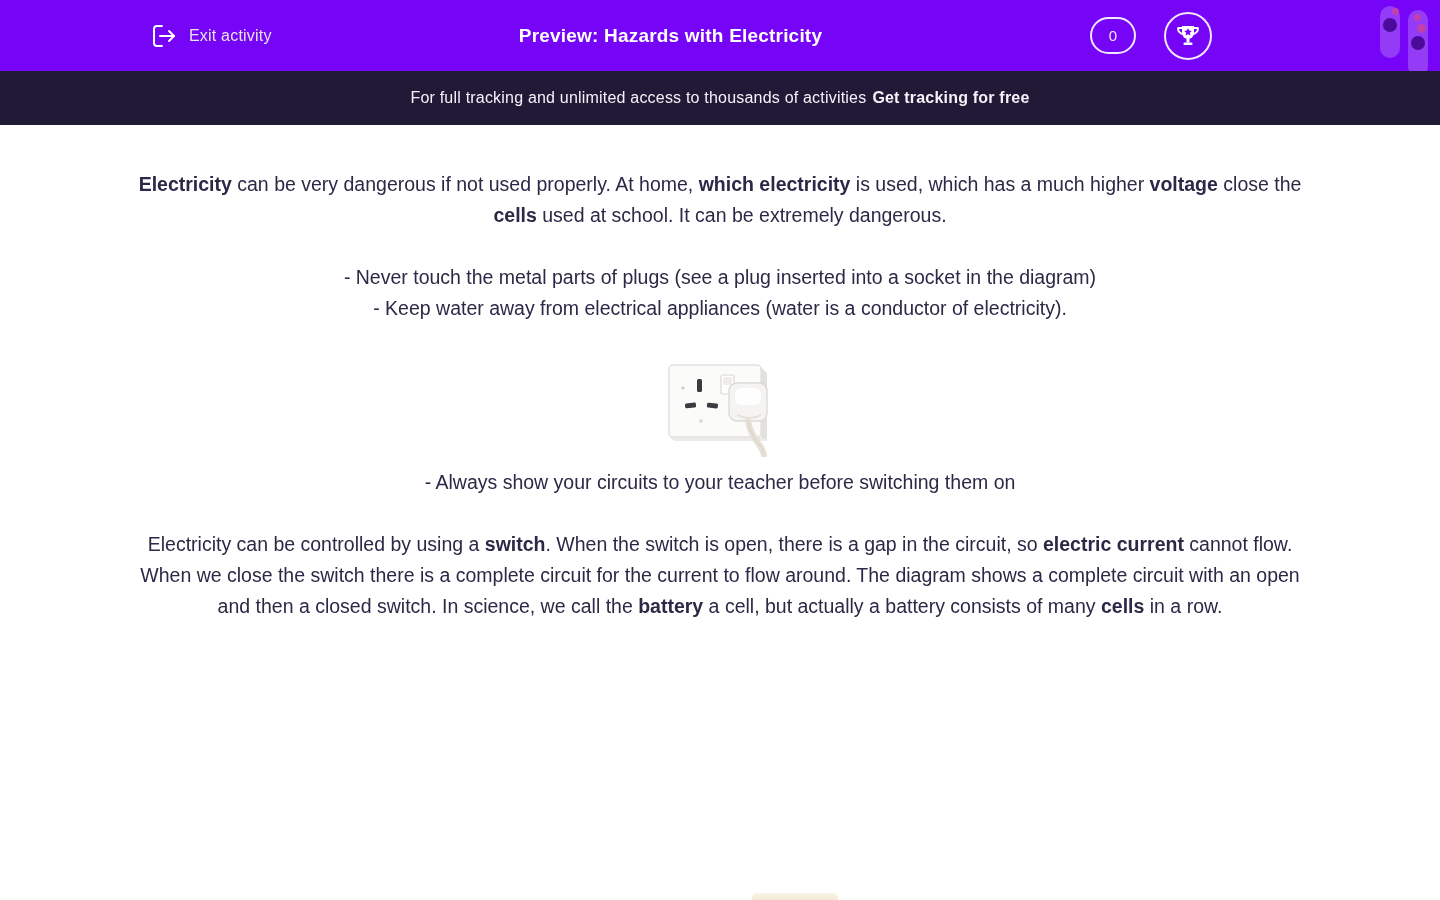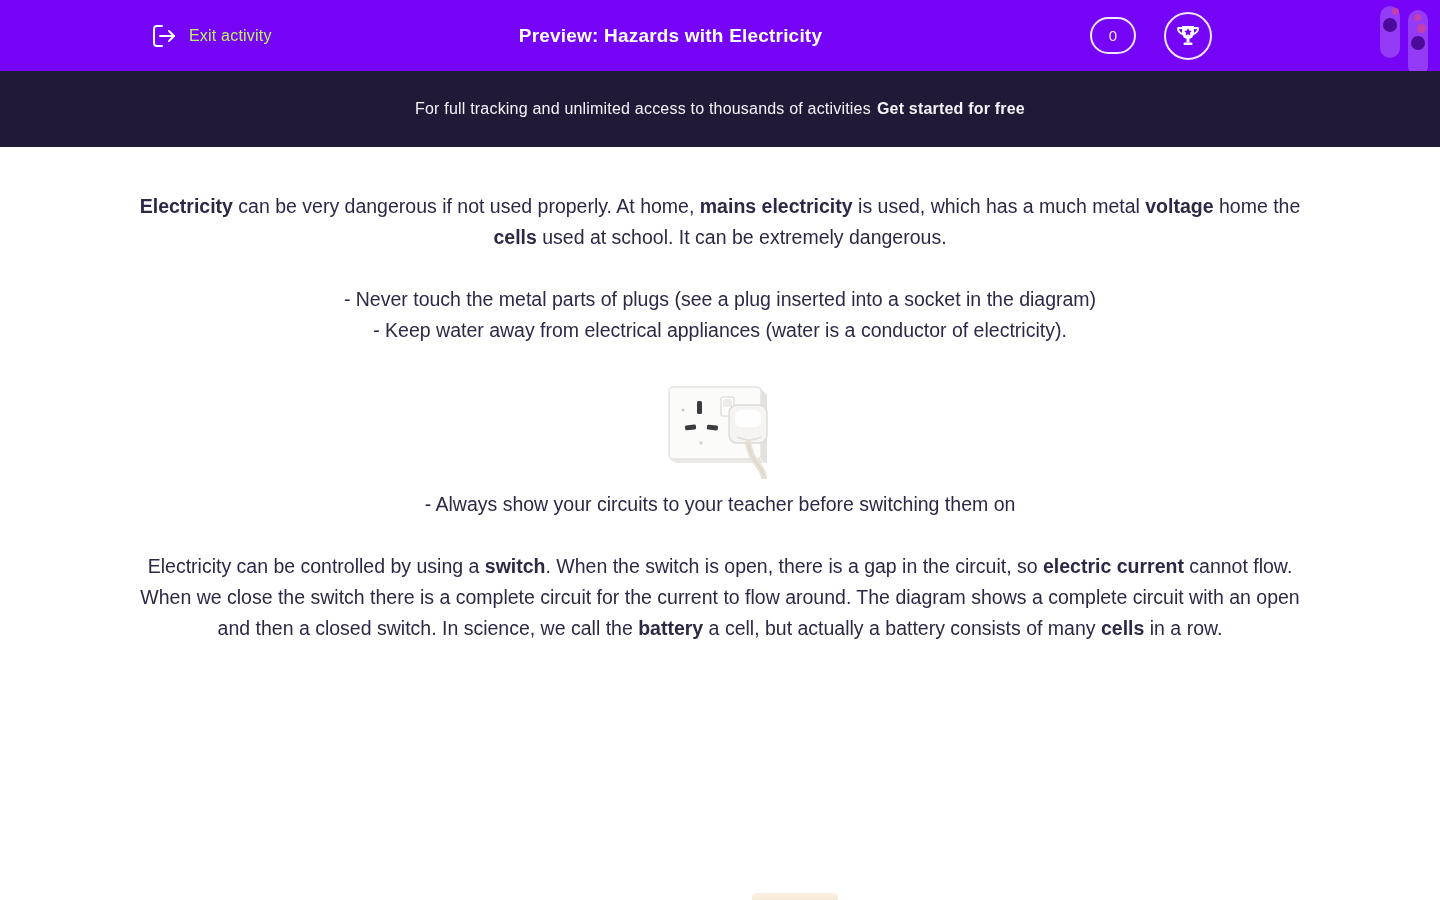--- a/index.html
+++ b/index.html
@@ -16,21 +16,21 @@
     position: relative;
     height: 71px;
     background: #7605f7;
     overflow: hidden;
   }
   .exit-btn {
     position: absolute;
     left: 150px; top: 0;
     height: 71px;
     display: flex; align-items: center; gap: 11px;
-    color: #bef264;
+    color: #e5e5e5;
     font-size: 16px;
     letter-spacing: 0.2px;
     cursor: pointer;
     background: none; border: none;
   }
   .page-title {
     position: absolute;
     left: 0; right: 130px; top: 0;
     height: 71px;
     display: flex; align-items: center; justify-content: center;
@@ -86,21 +86,21 @@
     background: #c23fae;
   }
   .tube.t1 .b-big { top: 12px; }
   .tube.t1 .b-sm { top: 2px; right: 1px; }
   .tube.t2 .b-big { top: 26px; }
   .tube.t2 .b-sm.s1 { top: 4px; left: 6px; }
   .tube.t2 .b-sm.s2 { top: 14px; right: 2px; width: 9px; height: 9px; }
 
   
   .promo-banner {
-    height: 76px;
+    height: 54px;
     background: #211a36;
     display: flex; align-items: center; justify-content: center;
     gap: 6px;
     color: #f5f2fa;
     font-size: 16px;
     letter-spacing: 0.2px;
   }
   .promo-banner b { cursor: pointer; }
 
   
@@ -175,26 +175,26 @@
     <div class="tube t2">
       <span class="b-sm s1"></span>
       <span class="b-sm s2"></span>
       <span class="b-big"></span>
     </div>
   </div>
 </header>
 
 <div class="promo-banner">
   <span>For full tracking and unlimited access to thousands of activities</span>
-  <b>Get started for free</b>
+  <b>Get tracking for free</b>
 </div>
 
 <main class="content">
 
-  <p class="block"><b>Electricity</b><span> can be very dangerous if not used properly. At home, </span><b>mains electricity</b><span> is used, which has a much metal </span><b>voltage</b><span> home the </span><b>cells</b><span> used at school. It can be extremely dangerous.</span></p>
+  <p class="block"><b>Electricity</b><span> can be very dangerous if not used properly. At home, </span><b>which electricity</b><span> is used, which has a much higher </span><b>voltage</b><span> close the </span><b>cells</b><span> used at school. It can be extremely dangerous.</span></p>
 
 
   <div class="block">
     <span class="rule-line">- Never touch the metal parts of plugs (see a plug inserted into a socket in the diagram)</span>
     <span class="rule-line">- Keep water away from electrical appliances (water is a conductor of electricity).</span>
   </div>
 
   <svg class="socket-figure" viewBox="0 0 150 102">
 
     <polygon points="116,12 122,18 122,86 116,82" fill="#e3e1de"></polygon>

